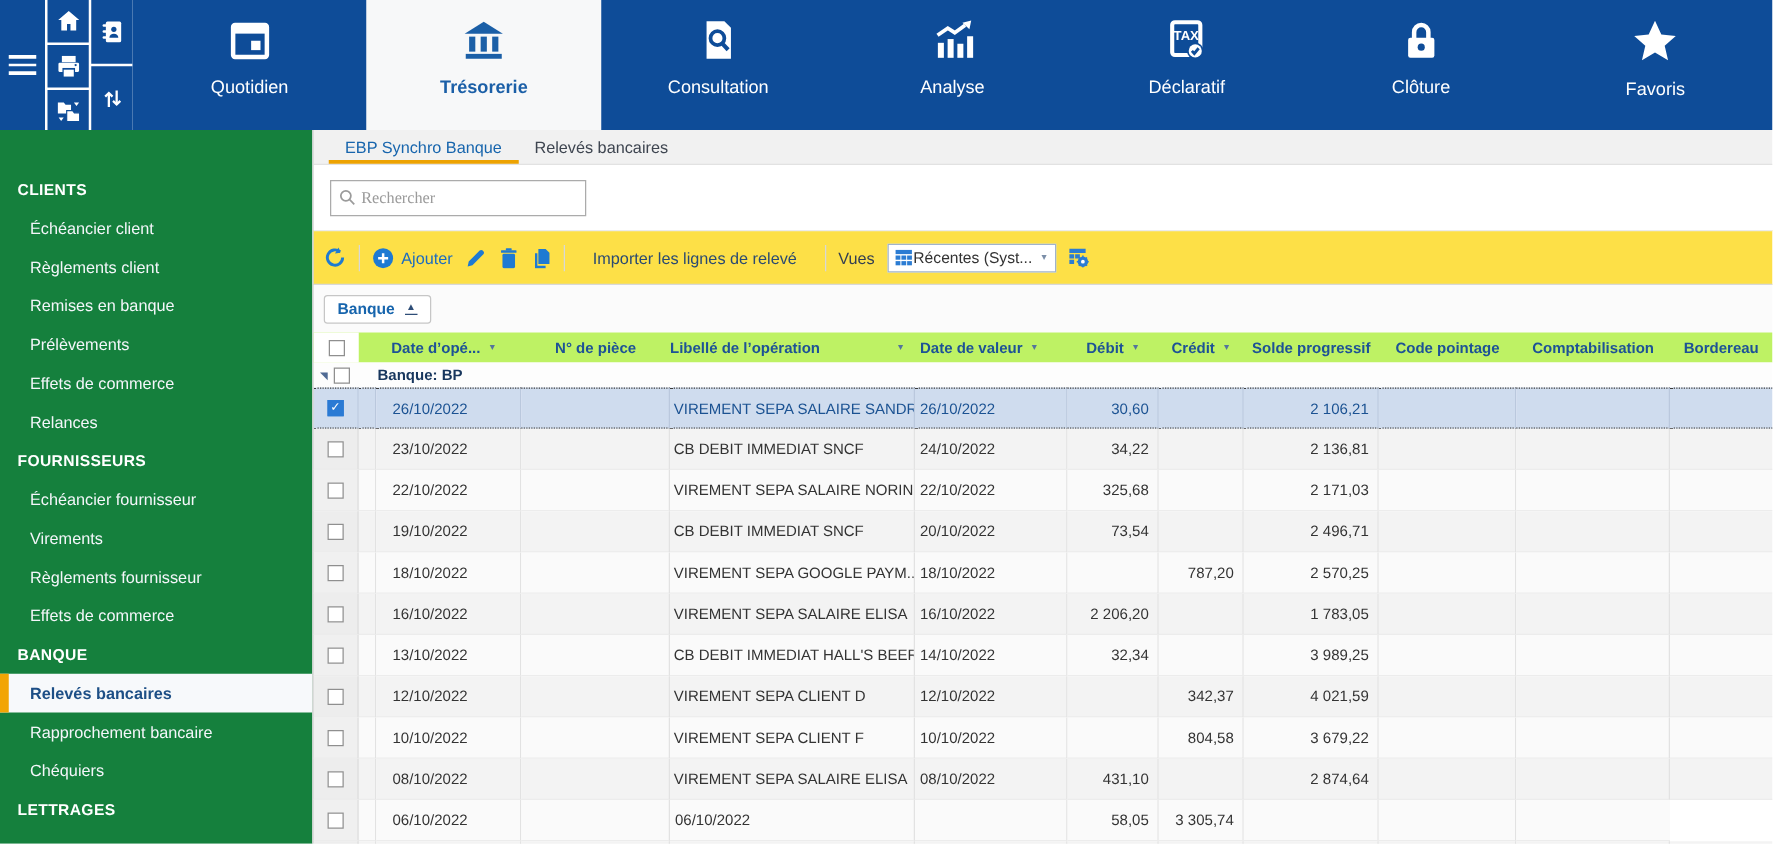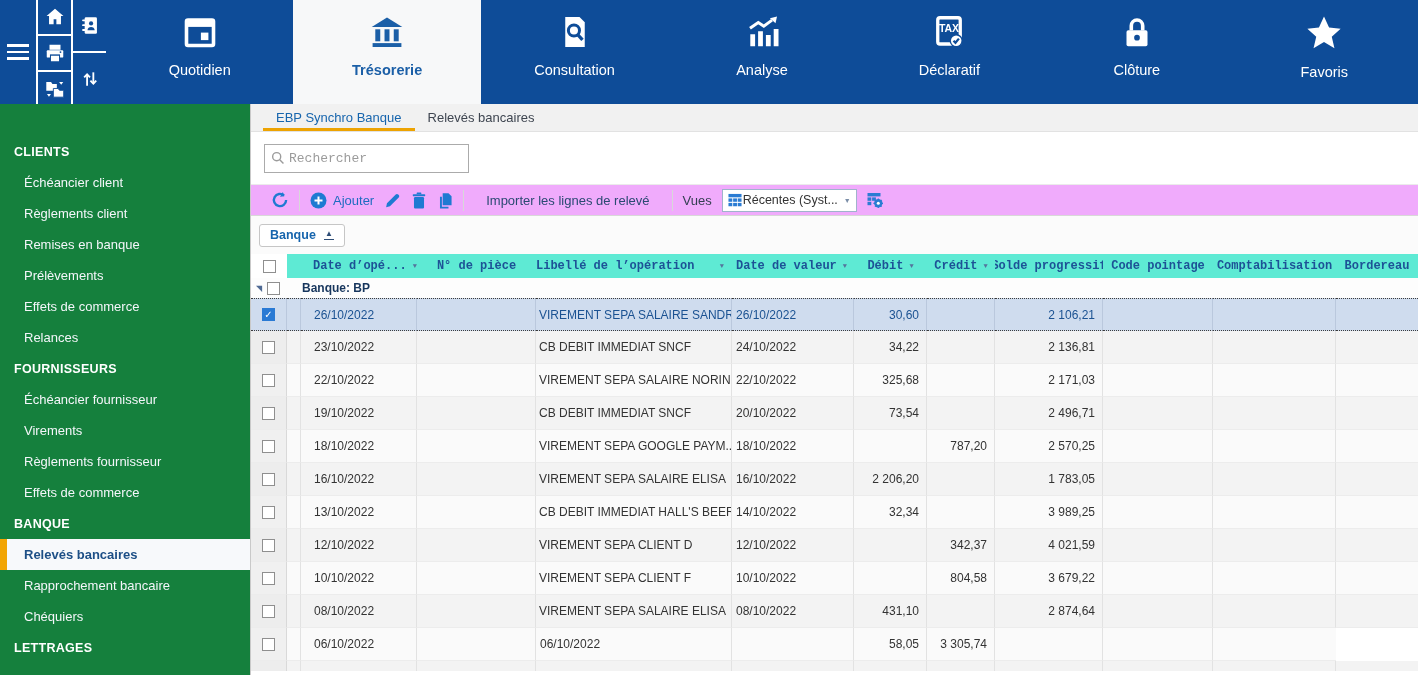--- a/index.html
+++ b/index.html
@@ -36,43 +36,43 @@
 
   
   .content { position:absolute; left:250px; top:104px; width:1168px; height:571px; background:#fff; border-left:1px solid #c9c9c9; }
 
   .tabbar { height:28px; background:#f1f1f1; border-bottom:1px solid #e2e2e2; display:flex; align-items:stretch; padding-left:12px; }
   .tab { display:flex; align-items:center; padding:0 13px; font-size:13px; color:#3e4550; cursor:pointer; }
   .tab.active { color:#1765ad; border-bottom:3px solid #eda302; padding-top:3px; }
 
   .searchrow { height:52px; background:#fff; display:flex; align-items:center; padding-left:13px; }
   .searchbox { width:205px; height:29px; border:1px solid #ababab; background:#fff; display:flex; align-items:center; padding:0 6px; }
-  .searchbox input { border:none; outline:none; flex:1; font-size:13px; color:#333; font-family:Liberation Mono, monospace; margin-left:4px; }
+  .searchbox input { border:none; outline:none; flex:1; font-size:13px; color:#333; font-family:Liberation Serif, serif; margin-left:4px; }
   .searchbox input::placeholder { color:#9b9b9b; }
 
-  .toolbar { height:32px; background:#f0abfc; border-top:1px solid #ebebeb; border-bottom:1px solid #d8d8d8; display:flex; align-items:center; padding-left:20px; gap:10px; }
+  .toolbar { height:44px; background:#fde047; border-top:1px solid #ebebeb; border-bottom:1px solid #d8d8d8; display:flex; align-items:center; padding-left:8px; gap:10px; }
   .tbtn { display:flex; align-items:center; gap:6px; cursor:pointer; }
   .tbtn .tlabel { font-size:13px; color:#1c6cc0; }
   .tsep { width:1px; height:21px; background:#d8d8d8; }
   .timport { font-size:13px; color:#2a4a72; cursor:pointer; padding:0 12px; }
   .vues-label { font-size:13px; color:#333f52; }
   .vues-dd { height:23px; border:1px solid #a0b3cc; background:#fff; display:flex; align-items:center; padding:0 5px; gap:1px; cursor:pointer; min-width:135px; }
   .vues-dd .ddtext { font-size:12.5px; color:#333; flex:1; }
   .ddcaret { font-size:7px; color:#7b8ea8; }
 
   .groupbar { height:38px; background:#fbfbfb; display:flex; align-items:center; padding-left:8px; }
   .groupbtn { height:23px; border:1px solid #c6c6c6; border-radius:3px; background:#fff; display:flex; align-items:center; gap:8px; padding:0 10px; cursor:pointer; }
   .groupbtn .glabel { font-size:12.5px; font-weight:bold; color:#1765ad; }
   .sortwrap { display:inline-flex; flex-direction:column; align-items:center; color:#2e4d77; line-height:1; }
   .sortwrap .stri { font-size:8px; }
   .sortwrap .sbar { width:10px; height:1.6px; background:#2e4d77; margin-top:1px; }
 
   
   .tgrid { display:grid; grid-template-columns:36px 14px 116px 119px 196px 122px 73px 68px 108px 110px 123px minmax(0,1fr); }
-  .thead { height:24px; background:#5eead4;font-family:Liberation Mono, monospace; }
+  .thead { height:24px; background:#bef264; }
   .thead .hc { display:flex; align-items:center; font-size:12px; font-weight:bold; color:#1d5296; white-space:nowrap; overflow:hidden; cursor:pointer; }
   .hc.white { background:#fff; justify-content:center; }
   .hc.left { padding-left:12px; }
   .hc.center { justify-content:center; }
   .fcaret { font-size:7px; color:#54749c; margin-left:6px; }
   .hc .pushright { margin-left:auto; padding-right:8px; }
 
   .grouprow { height:20px; background:#fdfdfd; display:flex; align-items:center; }
   .grouprow .exp { width:16px; text-align:center; font-size:8px; color:#4f6a94; cursor:pointer; }
   .grouprow .glab { margin-left:22px; font-size:12px; font-weight:bold; color:#17365d; }

